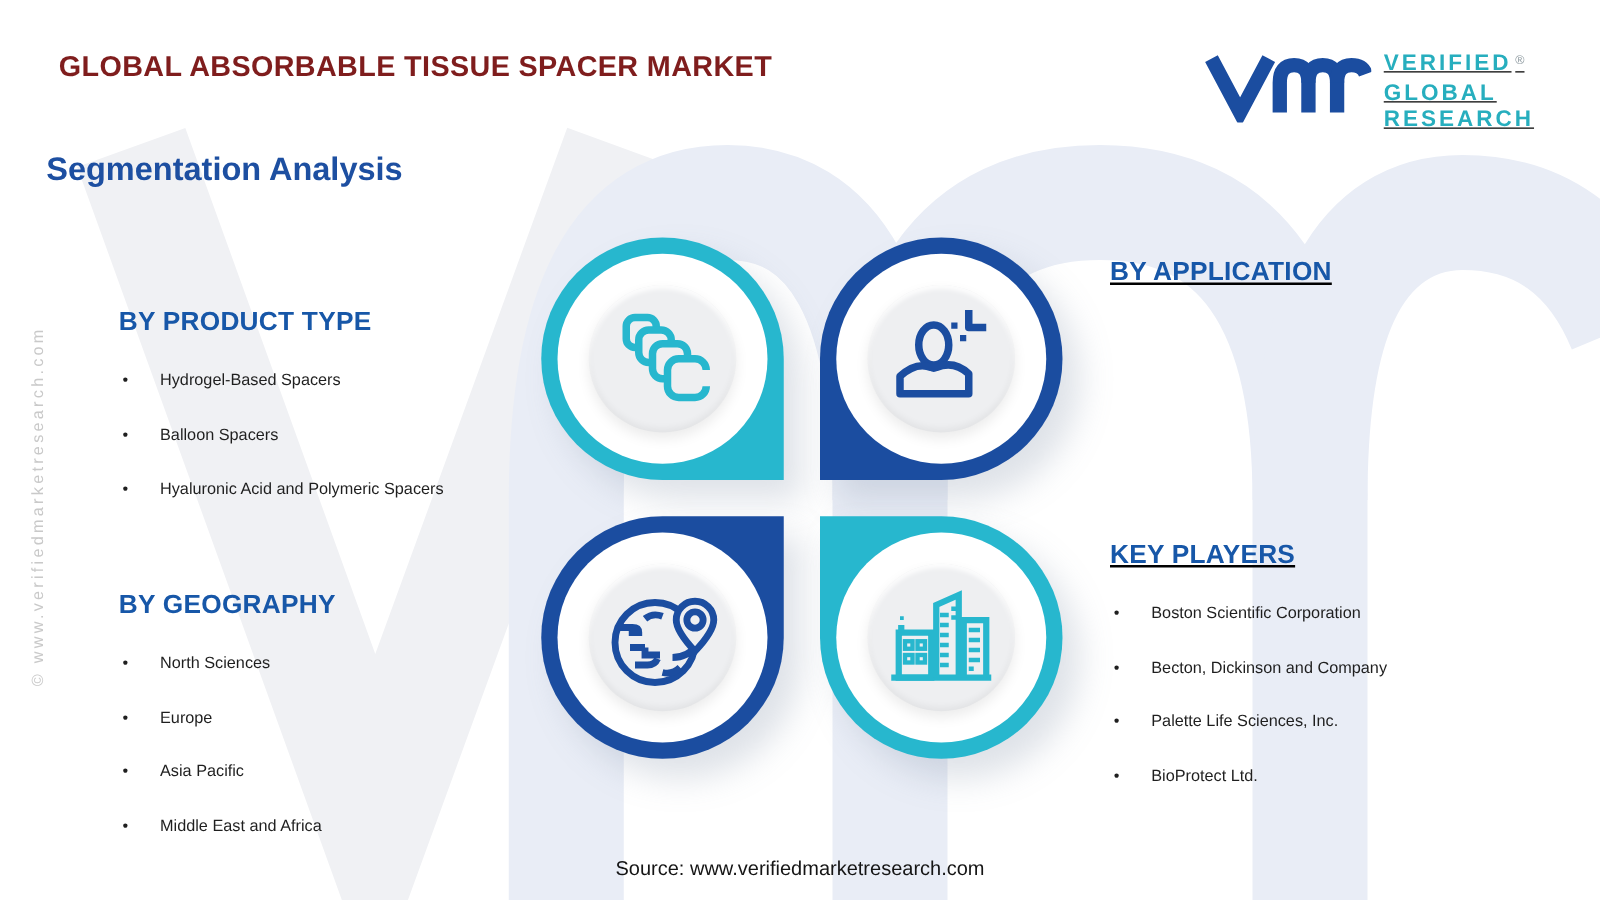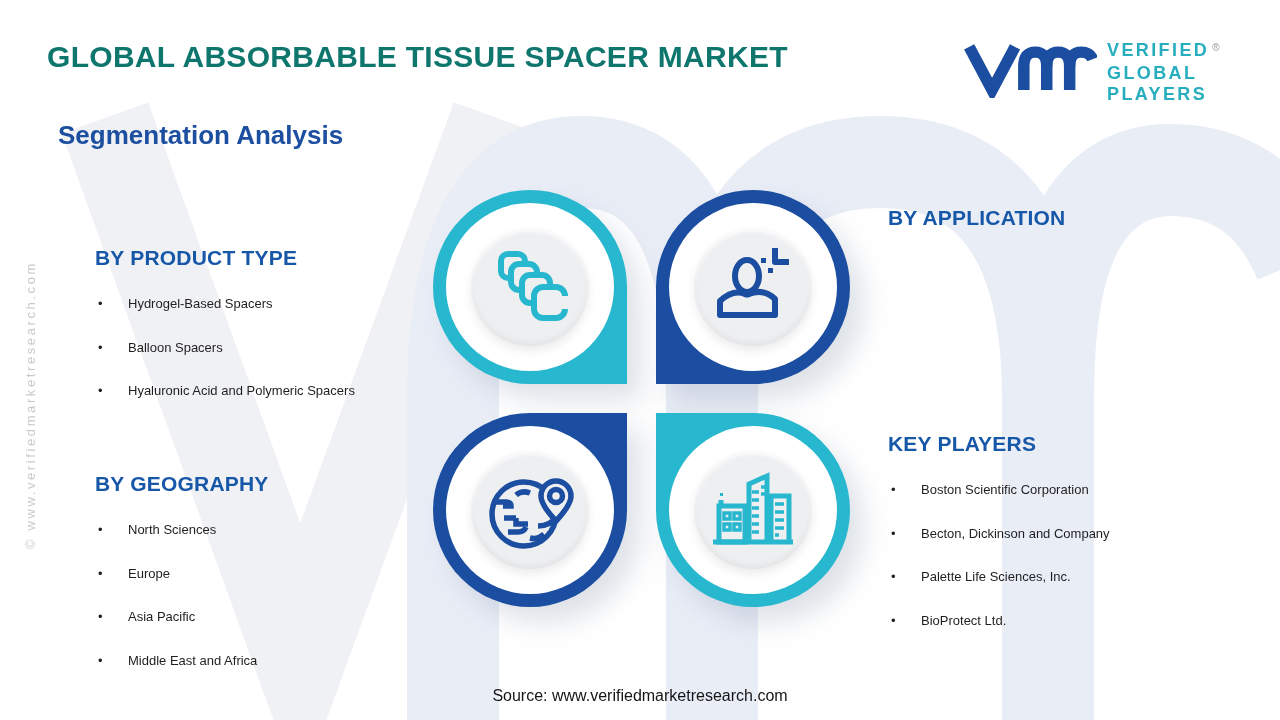--- a/index.html
+++ b/index.html
@@ -4,36 +4,36 @@
 <style>
   html,body{margin:0;padding:0;}
   body{width:1280px;height:720px;position:relative;overflow:hidden;background:#ffffff;
        font-family:"Liberation Sans","DejaVu Sans",sans-serif;}
   .stage{position:absolute;inset:0;width:1280px;height:720px;}
 
   
   .watermark{position:absolute;inset:0;z-index:0;}
 
   
-  .title{position:absolute;left:47px;top:40px;font-size:30px;font-weight:bold;
-         color:#0f766e;letter-spacing:.3px;z-index:3;}
-  .subtitle{position:absolute;left:58px;top:120px;font-size:26px;font-weight:bold;
+  .title{position:absolute;left:47px;top:40px;font-size:23px;font-weight:bold;
+         color:#7f1d1d;letter-spacing:.3px;z-index:3;}
+  .subtitle{position:absolute;left:37px;top:120px;font-size:26px;font-weight:bold;
             color:#1d4fa1;z-index:3;}
 
   
-  .logo{position:absolute;left:963px;top:34px;z-index:3;display:flex;align-items:flex-start;}
+  .logo{position:absolute;left:963px;top:34px;z-index:3;display:flex;align-items:flex-start;text-decoration:underline;}
   .logo-mark{width:134px;height:60px;margin-top:4px;}
   .logo-text{margin-left:10px;margin-top:6px;}
   .logo-text .ln{font-size:18px;font-weight:bold;letter-spacing:2.4px;line-height:21px;color:#27aebe;}
   .reg{font-size:10px;color:#8e9aa0;position:relative;top:-5px;left:3px;font-weight:normal;letter-spacing:0;}
 
   
   .section{position:absolute;z-index:3;}
   .sec-l{left:95px;width:330px;margin-top:40px;}
-  .sec-r{left:888px;width:380px;}
+  .sec-r{left:888px;width:380px;text-decoration:underline;}
   .s-top{top:206px;} .s-bot{top:432px;}
   .section h3{margin:0 0 12px 0;font-size:21px;font-weight:bold;color:#1757a8;letter-spacing:.2px;}
   .section ul{margin:0;padding:0;list-style:none;}
   .section li{position:relative;padding-left:33px;font-size:13px;line-height:43.5px;color:#1f1f1f;}
   .section li::before{content:"•";position:absolute;left:3px;top:0;color:#1f1f1f;}
   .sec-l li .t{display:inline-block;max-width:235px;vertical-align:top;}
   .sec-r li .t{display:inline-block;max-width:320px;vertical-align:top;}
 
   
   .pods{position:absolute;left:433px;top:190px;z-index:2;display:grid;
@@ -77,21 +77,21 @@
       <g fill="none" stroke="#1b4da0" stroke-width="13" stroke-linejoin="miter">
         <path d="M7,8 L33,57 L59,8"></path>
         <path d="M69,57 V30 Q69,14 82,14 Q95,14 95,30 V57"></path>
         <path d="M95,30 Q95,14 108,14 Q121,14 121,30 V57"></path>
         <path d="M121,30 Q121,14 134,14 Q144,14 147,22"></path>
       </g>
     </svg>
     <div class="logo-text">
       <div class="ln"><span>VERIFIED</span><span class="reg">®</span></div>
       <div class="ln">GLOBAL</div>
-      <div class="ln">PLAYERS</div>
+      <div class="ln">RESEARCH</div>
     </div>
   </div>
 
   <div class="section sec-l s-top">
     <h3>BY PRODUCT TYPE</h3>
     <ul>
       <li><span class="t">Hydrogel-Based Spacers</span></li>
       <li><span class="t">Balloon Spacers</span></li>
       <li><span class="t">Hyaluronic Acid and Polymeric Spacers</span></li>
     </ul>

